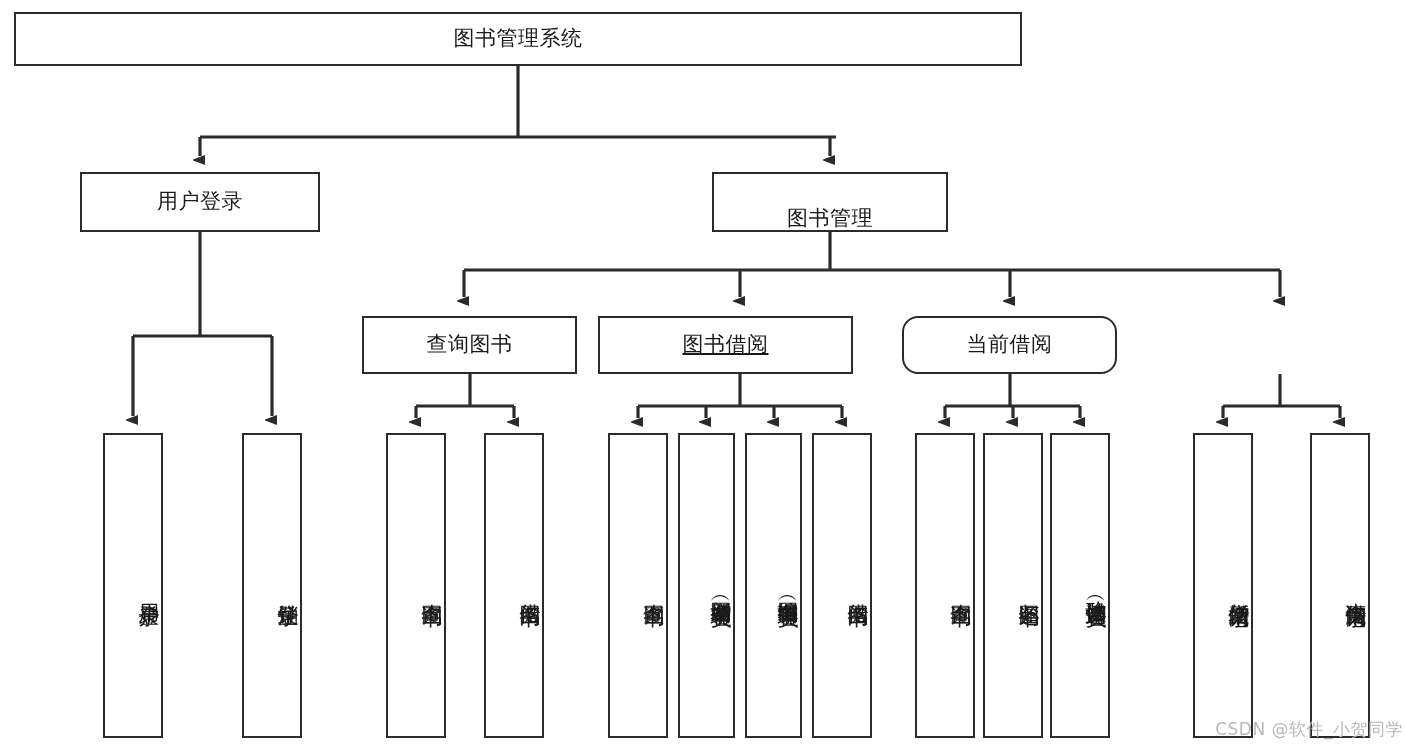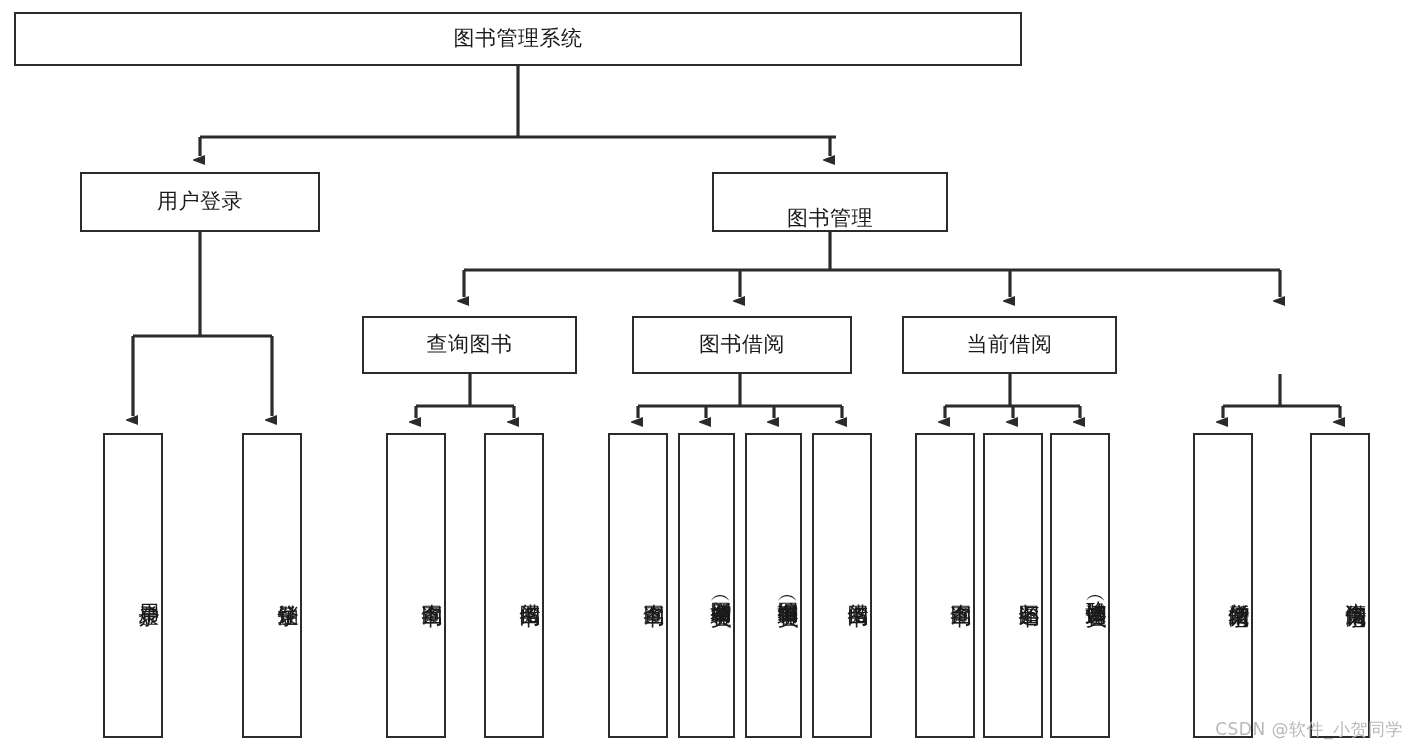--- a/index.html
+++ b/index.html
@@ -132,24 +132,24 @@
   <div class="node horiz" style="left:80px;top:172px;width:240px;height:60px;">
     <span>用户登录</span>
   </div>
   <div class="node horiz" style="left:712px;top:172px;width:236px;height:60px;align-items:flex-end;">
     <span>图书管理</span>
   </div>
 
   <div class="node horiz" style="left:362px;top:316px;width:215px;height:58px;">
     <span>查询图书</span>
   </div>
-  <div class="node horiz" style="left:632px;top:316px;width:220px;height:58px;">
+  <div class="node horiz" style="left:598px;top:316px;width:255px;height:58px;text-decoration:underline;">
     <span>图书借阅</span>
   </div>
-  <div class="node horiz" style="left:902px;top:316px;width:215px;height:58px;">
+  <div class="node horiz" style="left:902px;top:316px;width:215px;height:58px;border-radius:16px;">
     <span>当前借阅</span>
   </div>
 
   <div class="node vert" style="left:103px;top:433px;width:60px;height:305px;">
     <span class="vtext">用户登录</span>
   </div>
   <div class="node vert" style="left:242px;top:433px;width:60px;height:305px;">
     <span class="vtext">注销登录</span>
   </div>
 

